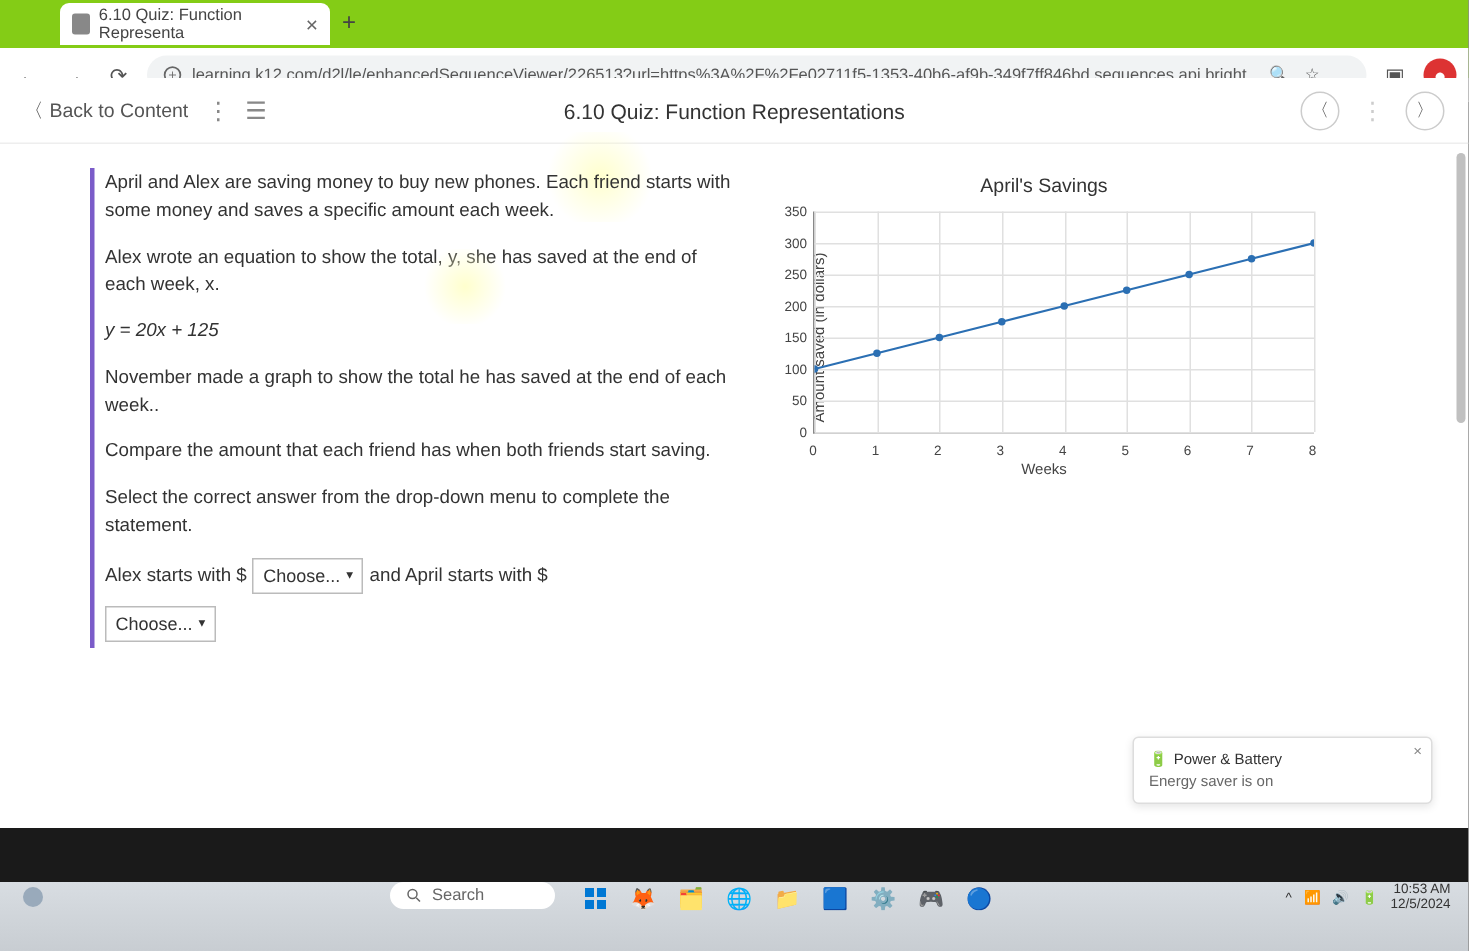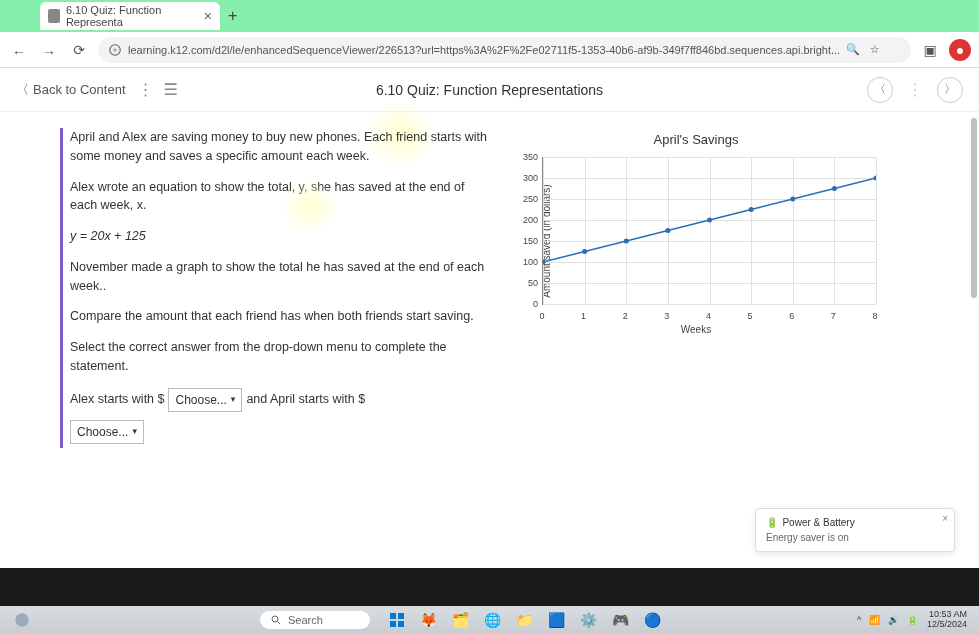--- a/index.html
+++ b/index.html
@@ -1,18 +1,18 @@
 <!DOCTYPE html>
 <html><head>
 <meta charset="utf-8">
 <style>
   * { margin: 0; padding: 0; box-sizing: border-box; font-family: Arial, sans-serif; }
   body { width: 979px; height: 634px; background: #1a1a1a; overflow: hidden; position: relative; }
   
-  .browser-chrome { background: #86efac; height: 68px; }
+  .browser-chrome { background: #84cc16; height: 52px; }
   .tab-bar { height: 32px; display: flex; align-items: center; padding-left: 40px; }
   .tab { background: #fff; height: 28px; width: 180px; border-radius: 6px 6px 0 0; display: flex; align-items: center; padding: 0 8px; font-size: 11px; color: #444; gap: 6px; }
   .tab-favicon { width: 14px; height: 14px; background: #888; border-radius: 2px; }
   .tab-close { margin-left: auto; font-size: 14px; color: #666; }
   .new-tab { margin-left: 8px; font-size: 16px; color: #444; }
   .nav-bar { height: 36px; background: #fff; display: flex; align-items: center; padding: 0 8px; gap: 8px; border-bottom: 1px solid #ddd; }
   .nav-btn { width: 22px; height: 22px; display: flex; align-items: center; justify-content: center; color: #555; font-size: 14px; border-radius: 50%; }
   .url-bar { flex: 1; height: 26px; background: #f1f3f4; border-radius: 13px; display: flex; align-items: center; padding: 0 10px; font-size: 11px; color: #555; gap: 6px; }
   .url-icon { width: 14px; height: 14px; }
   .url-actions { display: flex; gap: 10px; color: #555; }
@@ -49,21 +49,21 @@
   svg.line { position: absolute; left: 0; top: 0; width: 100%; height: 100%; }
 
   .notification { position: absolute; right: 24px; bottom: 16px; width: 200px; background: #fff; border: 1px solid #ddd; border-radius: 4px; padding: 8px 10px; font-size: 10px; box-shadow: 0 2px 6px rgba(0,0,0,0.1); }
   .notif-title { display: flex; align-items: center; gap: 4px; color: #333; font-size: 10px; margin-bottom: 4px; }
   .notif-body { color: #666; font-size: 10px; }
   .notif-close { position: absolute; right: 6px; top: 4px; font-size: 10px; color: #888; }
 
   .scroll-track { position: absolute; right: 2px; top: 50px; width: 8px; height: 440px; }
   .scroll-thumb { position: absolute; right: 0; top: 0; width: 6px; height: 180px; background: #c0c0c0; border-radius: 3px; }
 
-  .taskbar { position: absolute; bottom: 0; left: 0; right: 0; height: 28px; background: linear-gradient(#d8dde2,#c8cdd2); display: flex; align-items: center; padding: 0 12px; gap: 8px; }
+  .taskbar { position: absolute; bottom: 0; left: 0; right: 0; height: 46px; background: linear-gradient(#d8dde2,#c8cdd2); display: flex; align-items: flex-start; padding: 0 12px; gap: 8px; }
   .start { width: 20px; height: 20px; }
   .search-box { display: flex; align-items: center; gap: 6px; background: #fff; border-radius: 14px; padding: 3px 10px; font-size: 11px; color: #666; width: 110px; margin-left: 220px; }
   .task-icons { display: flex; gap: 10px; margin-left: 8px; }
   .task-icon { width: 22px; height: 22px; border-radius: 4px; display: flex; align-items: center; justify-content: center; font-size: 14px; }
   .tray { margin-left: auto; display: flex; align-items: center; gap: 8px; font-size: 9px; color: #333; }
   .clock { text-align: right; line-height: 1.1; }
 
   .glare { position: absolute; width: 80px; height: 60px; background: radial-gradient(circle, rgba(255,255,200,0.9), rgba(255,255,200,0) 70%); pointer-events: none; }
 </style>
 </head>

